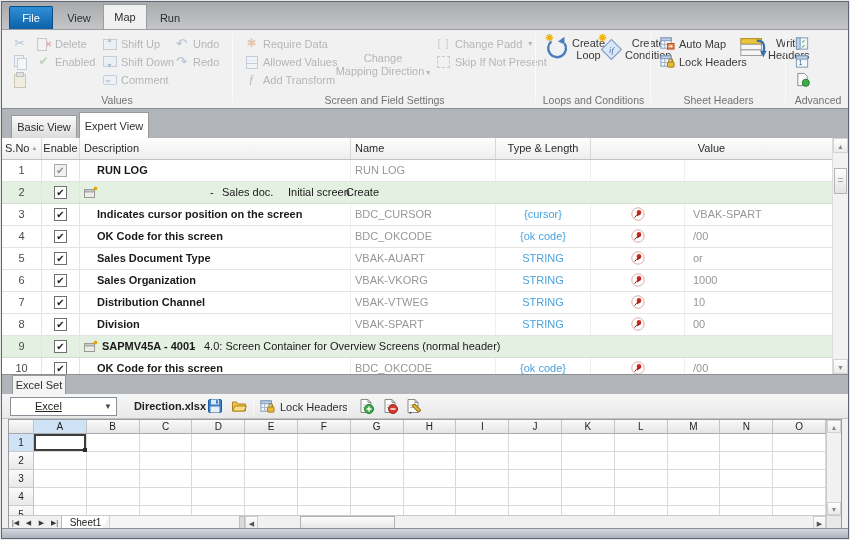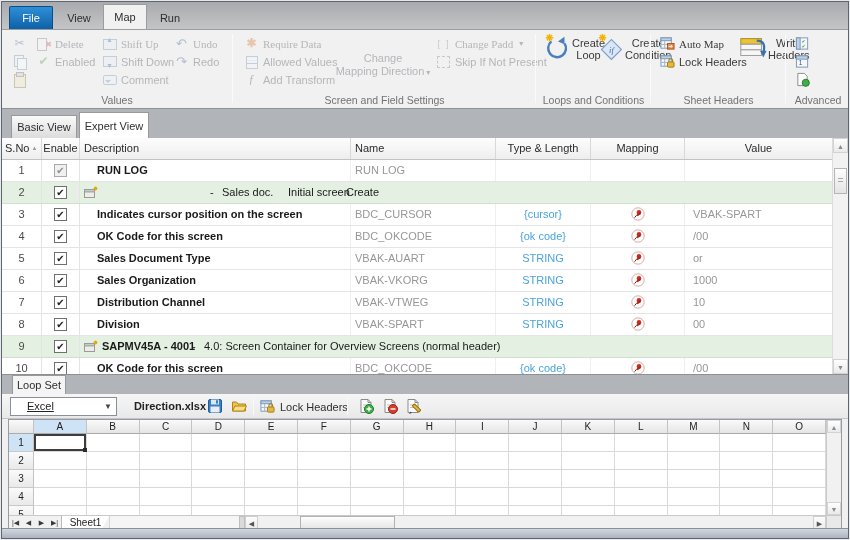--- a/index.html
+++ b/index.html
@@ -18,21 +18,21 @@
                border:1px solid #9a9da0; border-bottom:none; }
   .rtab-run  { left:148px; width:40px;margin-top:11px; }
 
   
   .ribbon { position:absolute; top:28px; left:0; right:0; height:78px; background:#f1f1f2; }
   .rsep { position:absolute; top:4px; bottom:5px; width:1px; background:#d9d9d9; border-right:1px solid #fafafa; }
   .glabel { position:absolute; bottom:2px; font-size:10.5px; color:#727272; text-align:center; }
   .ri { position:absolute; height:17px; display:flex; align-items:center; gap:4px; white-space:nowrap; }
   .dis { color:#b4b6b8; }
   .en  { color:#3a3a3a; }
-  .r1 { top:5px;font-family:Liberation Serif, serif; } .r2 { top:23px; } .r3 { top:41px; }
+  .r1 { top:5px; } .r2 { top:23px; } .r3 { top:41px; }
   .dd { font-size:8px; margin-left:2px; }
   .bigbtn { position:absolute; top:3px; width:50px; display:flex; flex-direction:row; align-items:center; color:#3a3a3a; text-align:center; }
   .bigbtn .lbl { margin-top:1px; line-height:12px; }
 
   
   .ic { width:15px; height:15px; flex:none; position:relative; opacity:.55; font-size:12px; line-height:15px; text-align:center; }
   .ic-cut::before { content:"\2702"; color:#7d96b5; }
   .ic-copy::before { content:""; position:absolute; left:2px; top:1px; width:8px; height:10px; border:1px solid #9fb2c6; background:#eef2f6; }
   .ic-copy::after  { content:""; position:absolute; left:5px; top:4px; width:8px; height:10px; border:1px solid #9fb2c6; background:#f7fafc; }
   .ic-paste::before{ content:""; position:absolute; left:2px; top:2px; width:10px; height:12px; border:1px solid #b0a27e; background:#efe8d2; }
@@ -101,21 +101,21 @@
   .sthumb::after { content:""; position:absolute; left:3px; right:3px; top:50%; height:5px; margin-top:-3px;
           background:repeating-linear-gradient(#aaa 0 1px, transparent 1px 3px); }
 
   
   .dsstrip { position:absolute; top:372px; left:0; right:0; height:20px; background:#b1b4b8; border-top:1px solid #8e9194; }
   .dstab { position:absolute; left:10px; bottom:0; width:54px; height:19px; line-height:19px; text-align:center;
            background:#f4f4f5; border:1px solid #999; border-bottom:none; color:#2e2e2e; }
   .dstools { position:absolute; top:392px; left:0; right:0; height:25px;
              background:linear-gradient(#f6f6f7,#e9e9ea); border-bottom:1px solid #c5c5c5; }
   .combo { position:absolute; left:8px; top:3px; width:107px; height:19px; background:#fff; border:1px solid #8a9097; display:flex; }
-  .combo .ctxt { flex:1; line-height:17px; padding-left:16px; color:#222;text-decoration:underline; }
+  .combo .ctxt { flex:1; line-height:17px; padding-left:24px; color:#222;text-decoration:underline; }
   .combo .carr { width:16px; text-align:center; font-size:8px; line-height:17px; color:#444; }
   .fname { position:absolute; left:128px; top:0; width:80px; line-height:25px; font-weight:bold; color:#222; text-align:center; }
   .tbi { position:absolute; top:4px; }
   .tsep { position:absolute; top:4px; width:1px; height:17px; background:#c8c8c8; border-right:1px solid #fafafa; }
   .lockbtn { position:absolute; left:258px; top:4px; height:17px; display:flex; align-items:center; gap:5px; color:#2e2e2e; }
 
   
   .gwrap { position:absolute; left:6px; right:6px; top:417px; height:111px; border:1px solid #969ca4; background:#fff; }
   .ghead { position:absolute; top:0; left:0; right:15px; height:14px; display:flex; }
   .gh { flex:1; background:linear-gradient(#fafafa,#e5e5e5); border-right:1px solid #c3c3c3; border-bottom:1px solid #ababab;
@@ -398,21 +398,20 @@
     <div class="vtab vtab-expert">Expert View</div>
   </div>
 
   <div class="mtable">
     <div class="thead">
       <div class="th th-sno"><span>S.No</span><span class="sortmark">▲</span></div>
       <div class="th th-en">Enable</div>
       <div class="th th-desc">Description</div>
       <div class="th th-name">Name</div>
       <div class="th th-type">Type &amp; Length</div>
-      <div class="th th-map">Mapping</div>
       <div class="th th-val">Value</div>
     </div>
     <div class="tbody" id="tbody">
         <div class="trow">
           <div class="td c-sno">1</div>
           <div class="td c-en"><span class="chk dis">✔</span></div>
           <div class="td c-desc">RUN LOG</div>
           <div class="td c-name">RUN LOG</div>
           <div class="td c-type"></div>
           <div class="td c-map"></div>
@@ -523,21 +522,21 @@
         </div>
       </div>
     <div class="vscroll m-vscroll">
       <div class="sbtn top">▲</div>
       <div class="sthumb" style="top:30px;height:26px"></div>
       <div class="sbtn bot">▼</div>
     </div>
   </div>
 
   <div class="dsstrip">
-    <div class="dstab">Loop Set</div>
+    <div class="dstab">Excel Set</div>
   </div>
 
   <div class="dstools">
     <div class="combo">
       <span class="ctxt">Excel</span>
       <span class="carr">▼</span>
     </div>
     <div class="fname">Direction.xlsx</div>
     <svg class="tbi" style="left:205px" width="16" height="16">
         <use href="#i-floppy"></use>

